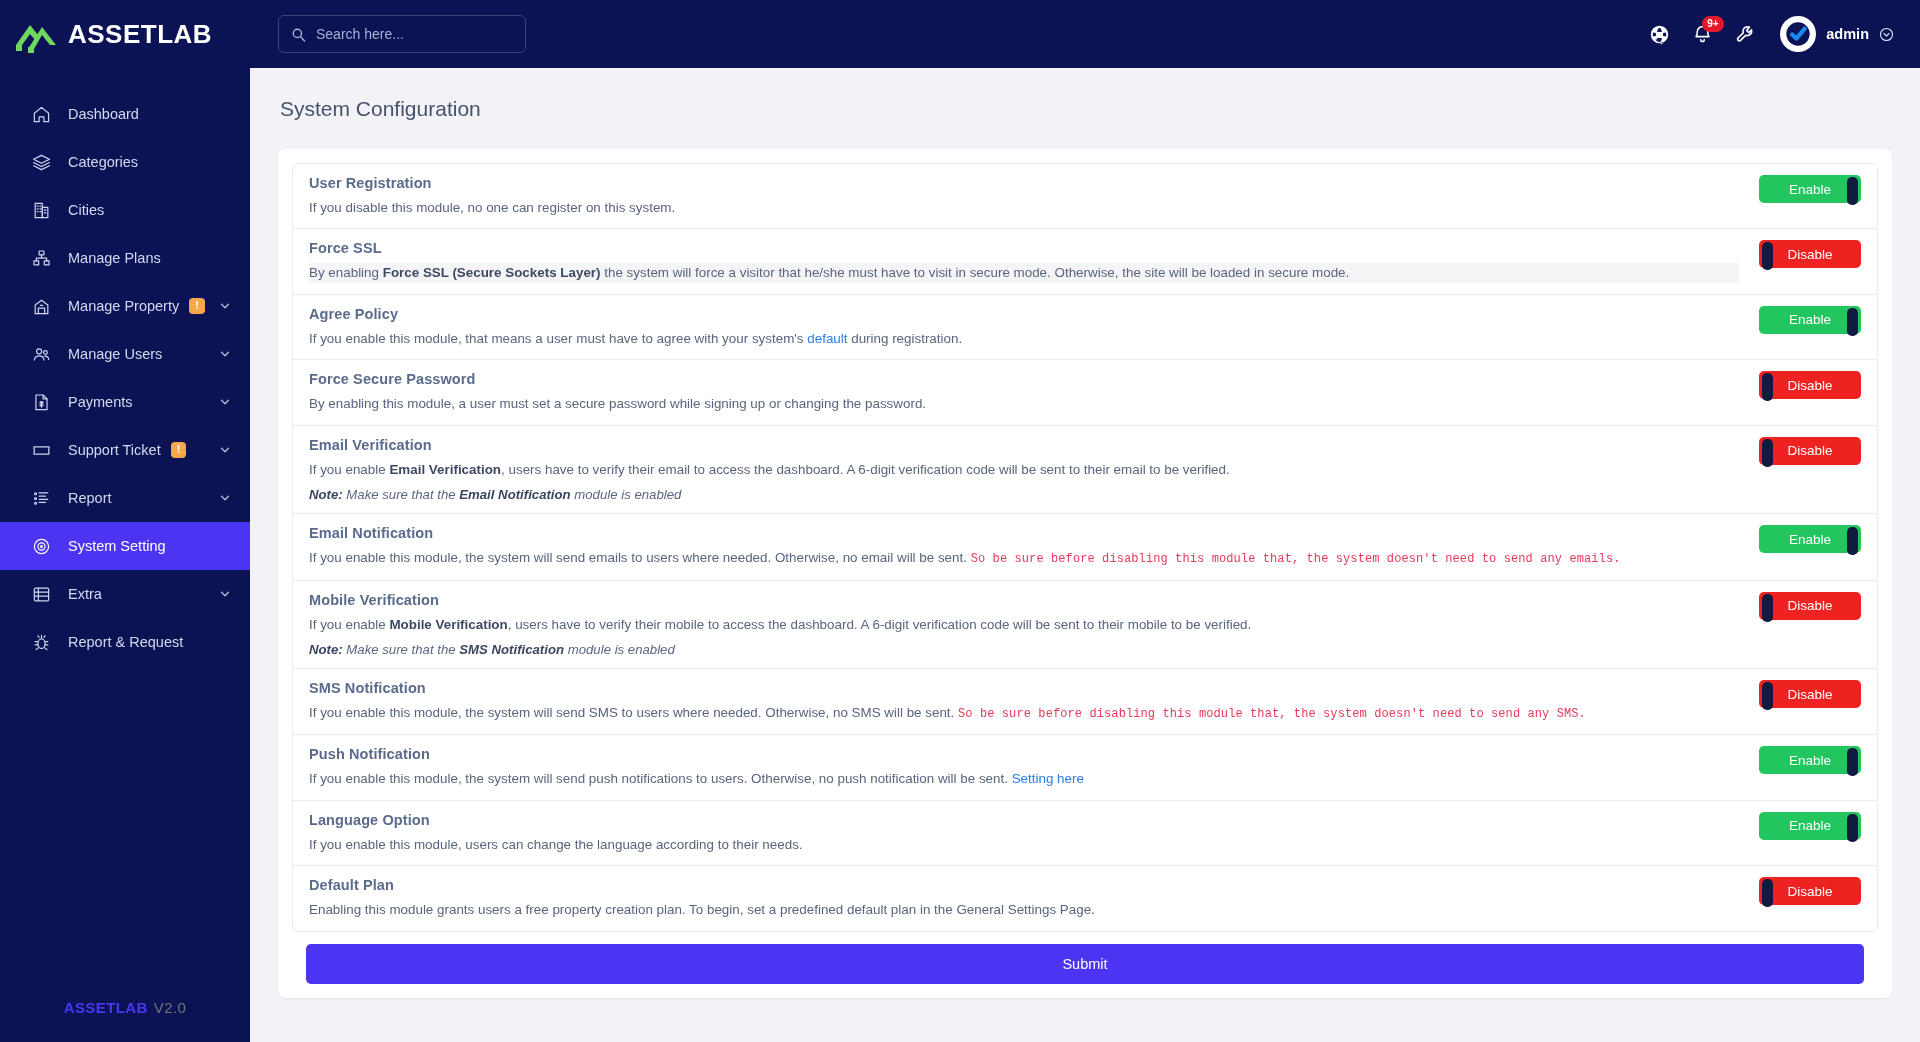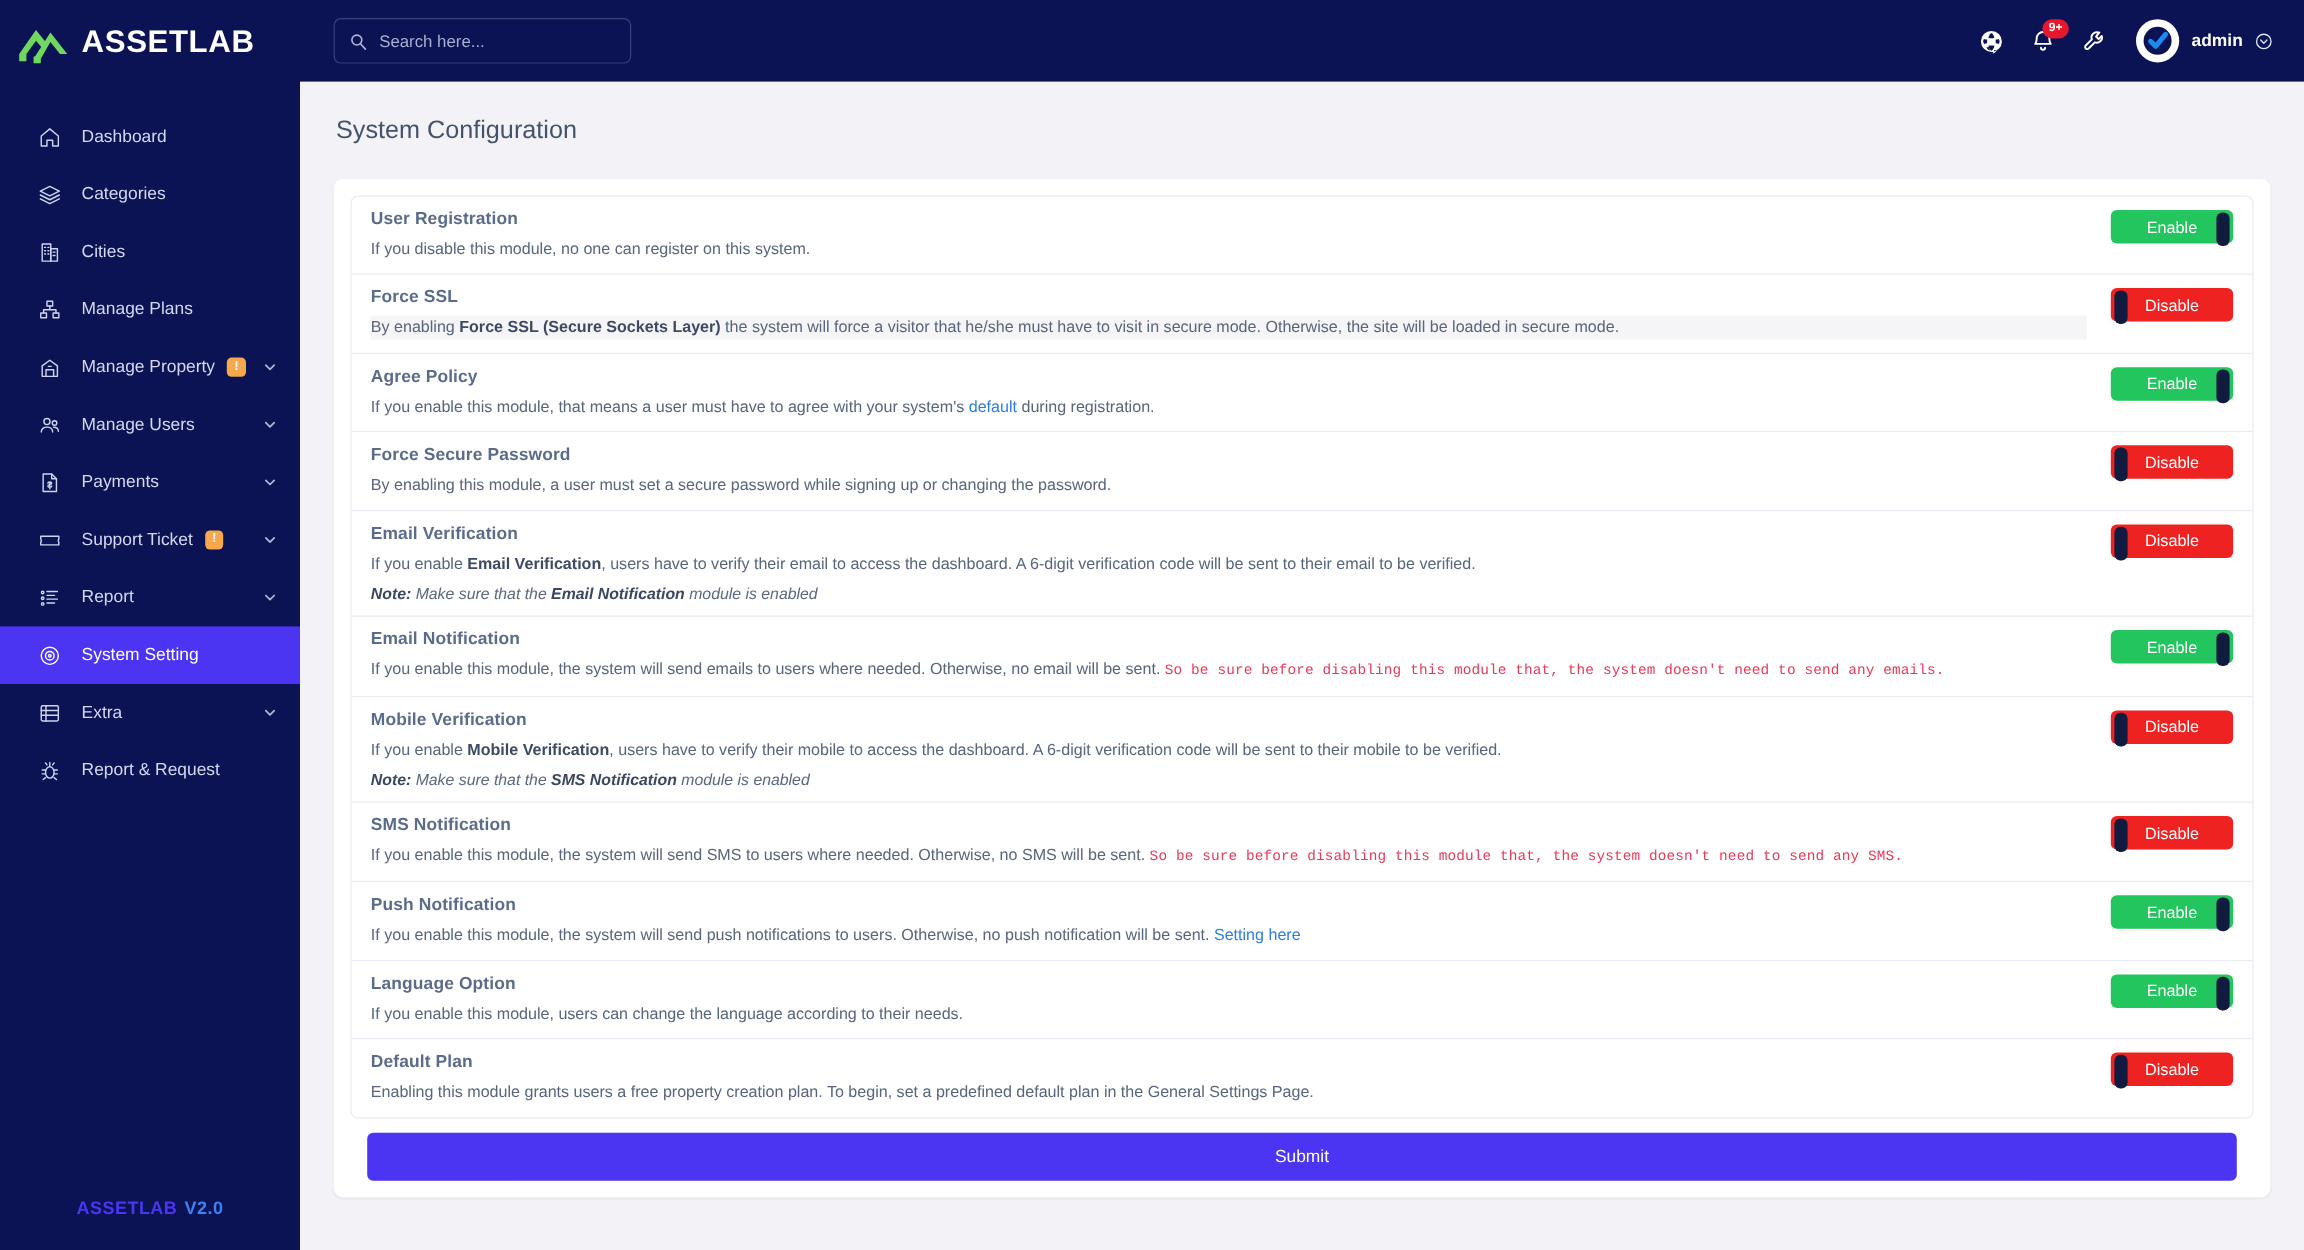--- a/index.html
+++ b/index.html
@@ -48,21 +48,21 @@
     background: #f7a84c; color: #ffffff;
     font-size: 11px; font-weight: 700;
     border-radius: 4px; padding: 2px 6px 3px; line-height: 1;
   }
   .nav-caret { margin-left: auto; opacity: .85; display: flex; }
   .sidebar-footer {
     height: 70px; display: flex; align-items: center; justify-content: center;
     font-size: 15px; letter-spacing: .4px;
   }
   .sf-a { color: #4b35f2; font-weight: 600; }
-  .sf-b { color: #3b82f6; font-weight: 700; margin-left: 6px; }
+  .sf-b { color: #737373; font-weight: 400; margin-left: 6px; }
 
   
   .main { flex: 1; height: 1042px; display: flex; flex-direction: column; }
 
   .topbar {
     height: 68px; min-height: 68px; background: #0b1354;
     display: flex; align-items: center;
     padding: 0 26px 0 28px;
   }
   .search-wrap {

